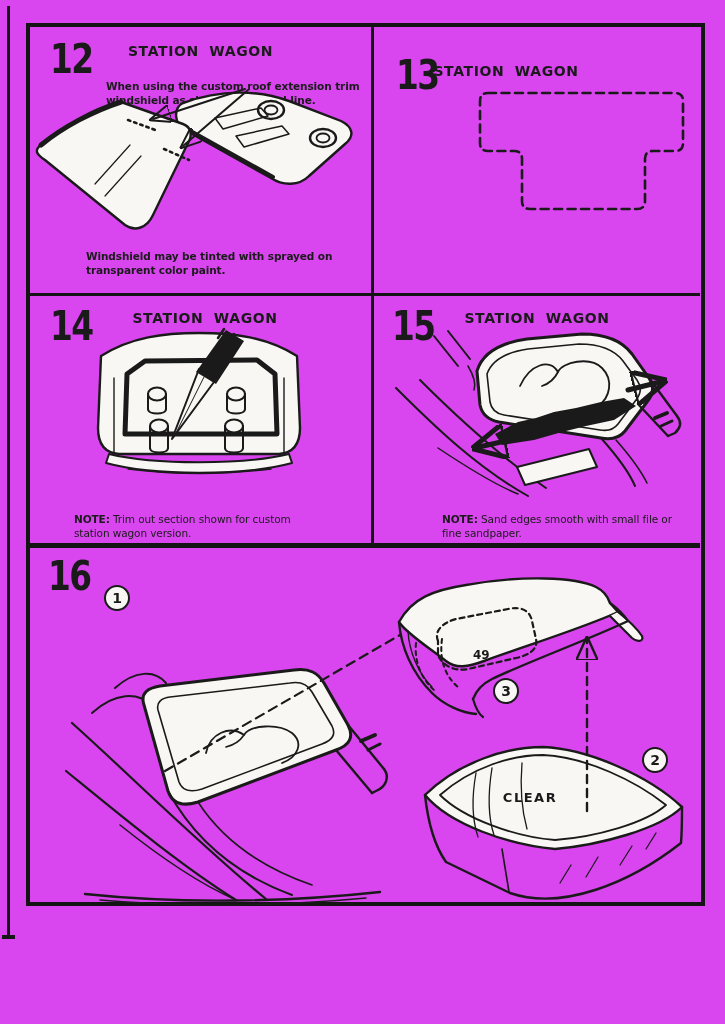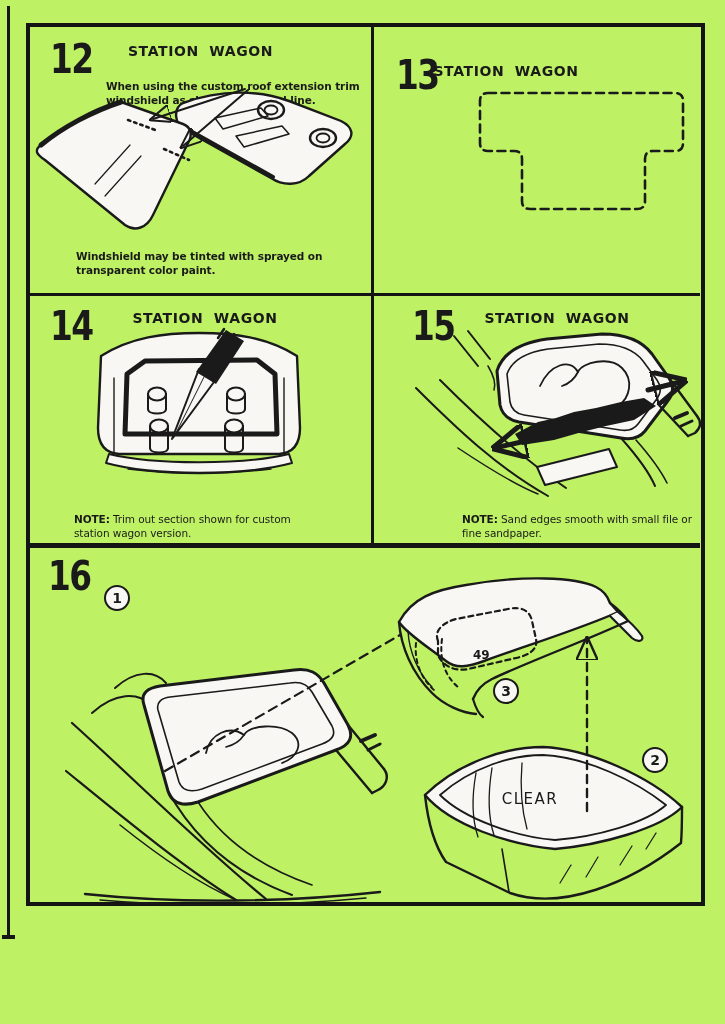--- a/index.html
+++ b/index.html
@@ -1,44 +1,44 @@
 <!DOCTYPE html>
 <html><head>
 <meta charset="utf-8">
 <style>
   html,body{margin:0;padding:0;background:#dddbd6;}
-  .page{position:relative;width:725px;height:1024px;background:#bef264;
+  .page{position:relative;width:725px;height:1024px;background:#d946ef;
         font-family:"DejaVu Sans",sans-serif;color:#1a1a1a;overflow:hidden;}
   .reg-line{position:absolute;left:7px;top:6px;width:2.5px;height:930px;background:#161616;}
   .reg-tick{position:absolute;left:2px;top:935px;width:13px;height:3.5px;background:#161616;}
   .frame{position:absolute;left:26px;top:23px;width:679px;height:883px;
          box-sizing:border-box;border:4.5px solid #141414;}
   .divider{position:absolute;background:#141414;}
   .div-v{left:341px;top:0;width:3px;height:516px;}
   .div-h1{left:0;top:266px;width:670px;height:3px;}
   .div-h2{left:0;top:516px;width:670px;height:4.5px;}
   .cell{position:absolute;}
   .c12{left:0;top:0;width:341px;height:266px;}
   .c13{left:344px;top:16px;width:264px;height:266px;}
   .c14{left:0;top:269px;width:350px;height:247px;}
-  .c15{left:364px;top:269px;width:326px;height:320px;}
+  .c15{left:344px;top:269px;width:326px;height:320px;}
   .c16{left:0;top:520.5px;width:670px;height:354px;}
   .step-num{position:absolute;font-size:40px;font-weight:bold;letter-spacing:-2px;
             transform:scaleX(.82);transform-origin:left top;line-height:1;}
   .panel-title{position:absolute;left:0;right:0;text-align:center;font-size:14px;
                font-weight:bold;letter-spacing:.6px;word-spacing:5px;}
   .txt{position:absolute;font-size:10.5px;line-height:1.36;letter-spacing:-.1px;margin:16px;}
   .txt b{font-weight:bold;}
   .bold{font-weight:bold;}
   .just{text-align:justify;}
   .callout{position:absolute;width:26px;height:26px;border:2.5px solid #1a1a1a;border-radius:50%;
            background:#f8f7f3;display:flex;align-items:center;justify-content:center;
            font-size:14px;font-weight:bold;box-sizing:border-box;}
   .part-label{position:absolute;font-size:12px;font-weight:bold;}
-  .clear-label{position:absolute;font-size:15px;font-weight:normal;letter-spacing:1.5px;}
+  .clear-label{position:absolute;font-size:13px;font-weight:bold;letter-spacing:1.5px;}
   svg{position:absolute;}
   svg path,svg ellipse{stroke:#1a1a1a;fill:none;stroke-linecap:round;stroke-linejoin:round;}
   .f{fill:#f8f7f3;}
   .blk{fill:#1a1a1a;stroke:none;}
 </style>
 </head>
 <body>
 
 <div class="page">
   <div class="reg-line"></div>
@@ -77,21 +77,21 @@
           <path d="M74,109 L110,69" stroke-width="1.2"></path>
           <path d="M97,33 L127,44" stroke-width="2.6" stroke-dasharray="2.5,4"></path>
           <path d="M133,62 L158,73" stroke-width="2.6" stroke-dasharray="2.5,4"></path>
         </g>
         <g>
           <path d="M214,2 L122,32" stroke-width="2" marker-end="url(#ah12)"></path>
           <path d="M217,3 L152,59" stroke-width="2" marker-end="url(#ah12)"></path>
         </g>
       </svg>
 
-      <p class="txt bold" style="left:30px;top:206px;width:272px">Windshield may be tinted with sprayed on transparent color paint.</p>
+      <p class="txt bold" style="left:40px;top:206px;width:272px">Windshield may be tinted with sprayed on transparent color paint.</p>
     </section>
 
     <section class="cell c13">
       <div class="step-num" style="left:22px;top:12px">13</div>
       <div class="panel-title" style="top:20px">STATION WAGON</div>
 
       <svg width="224" height="134" viewBox="0 0 224 134" style="left:96px;top:42px">
         <path d="M18,8 L205,8 Q213,8 213,16 L213,58 Q213,66 205,66 L183,66 Q175,66 175,74 L175,116 Q175,124 167,124 L60,124 Q52,124 52,116 L52,74 Q52,66 44,66 L18,66 Q10,66 10,58 L10,16 Q10,8 18,8 Z" stroke-width="2.6" stroke-dasharray="8,5.5"></path>
       </svg>
 

